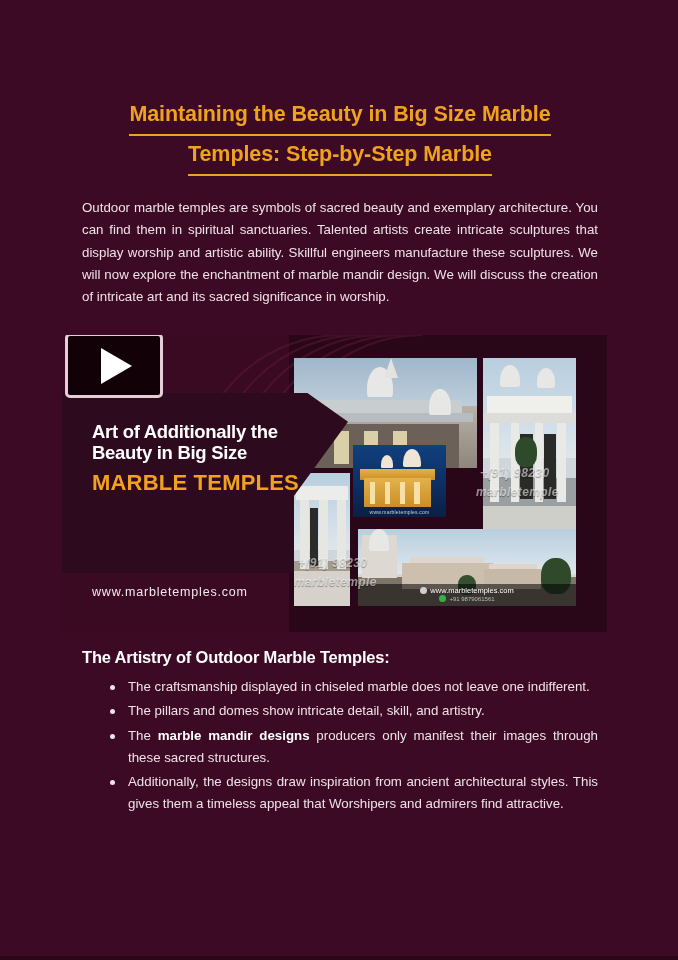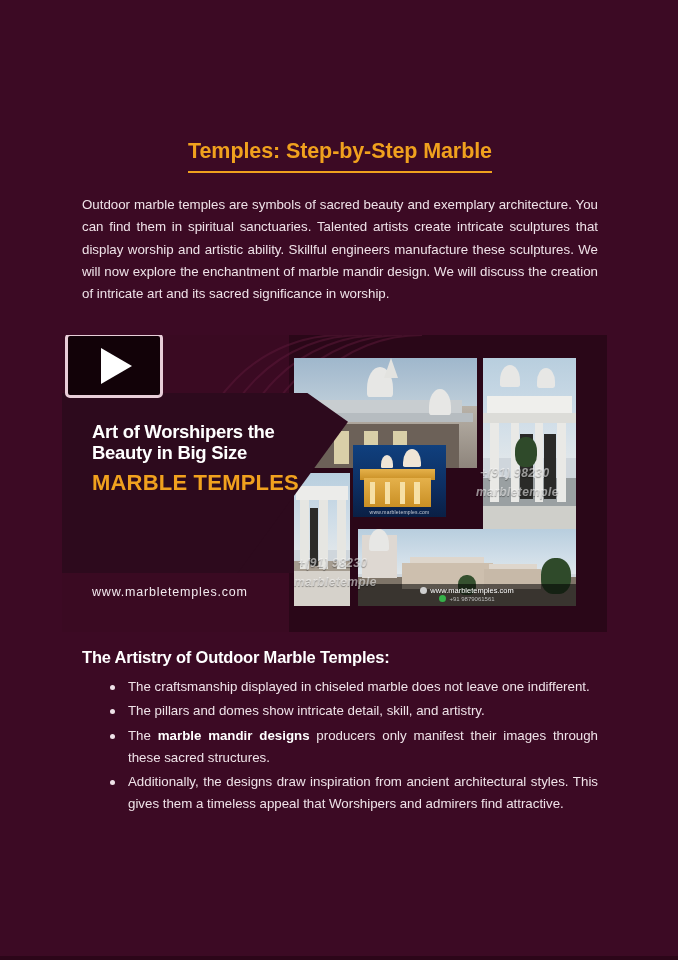--- a/index.html
+++ b/index.html
@@ -316,21 +316,21 @@
   }
   ul.bullets li b { font-weight: bold; color: #ffffff; }
 </style>
 </head>
 <body>
 
 <div class="page">
 
   <div class="content">
     <h1 class="doc-title">
-      <br>
+      <span class="tline">Maintaining the Beauty in Big Size Marble</span><br>
       <span class="tline">Temples: Step-by-Step Marble</span>
     </h1>
     <p class="intro">Outdoor marble temples are symbols of sacred beauty and exemplary architecture. You can find them in spiritual sanctuaries. Talented artists create intricate sculptures that display worship and artistic ability. Skillful engineers manufacture these sculptures. We will now explore the enchantment of marble mandir design. We will discuss the creation of intricate art and its sacred significance in worship.</p>
   </div>
 
   <div class="media-wrap">
     <div class="banner">
 
       <div class="banner-right-block"></div>
 
@@ -416,21 +416,21 @@
         <div class="slab" style="left:0%;top:74%;width:100%;height:26%;background:#d6d2cb;"></div>
       </div>
 
       <div class="wm-big" style="left:418px; top:131px;">+(91) 98230</div>
       <div class="wm-big" style="left:414px; top:150px;">marbletemple</div>
       <div class="wm-big" style="left:236px; top:221px;">+(91) 98230</div>
       <div class="wm-big" style="left:232px; top:240px;">marbletemple</div>
 
       <div class="banner-dark-strip"></div>
       <div class="angle-panel"></div>
-      <div class="banner-title">Art of Worshipers the Beauty in Big Size</div>
+      <div class="banner-title">Art of Additionally the Beauty in Big Size</div>
       <div class="banner-sub">MARBLE TEMPLES</div>
       <div class="banner-url">www.marbletemples.com</div>
 
       <div class="play-btn">
         <div class="play-tri"></div>
       </div>
 
     </div>
   </div>
 

